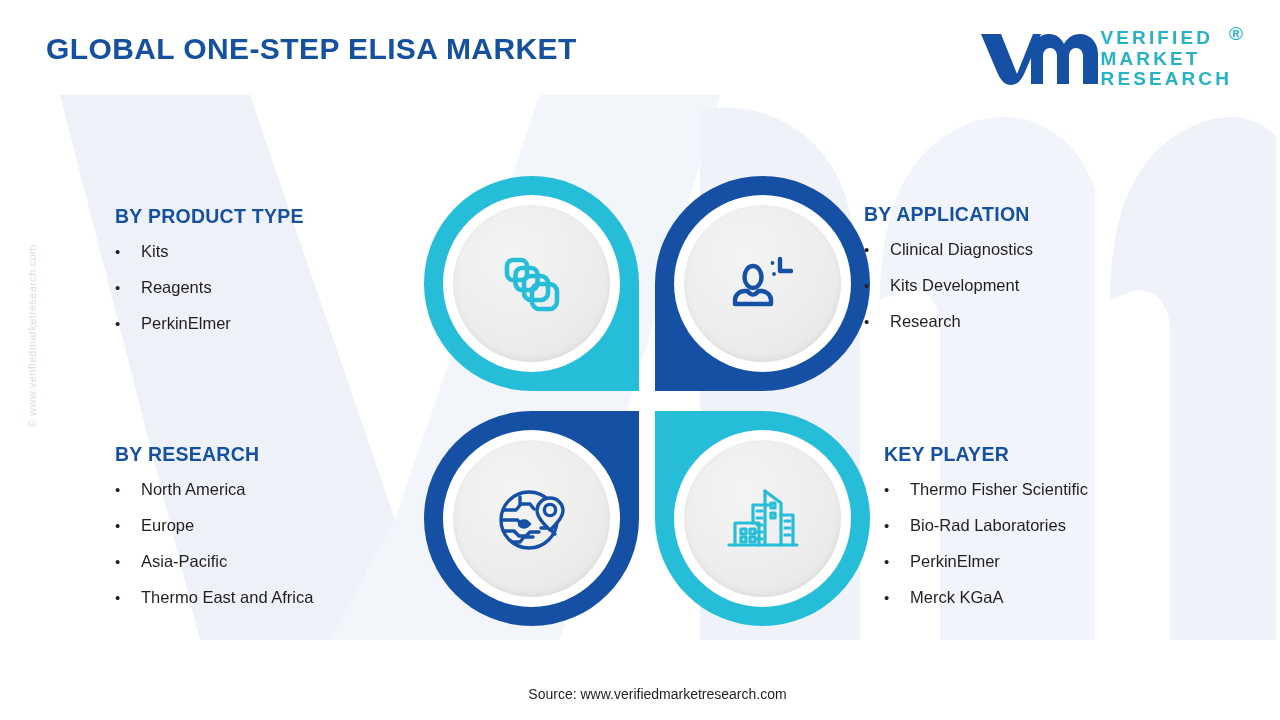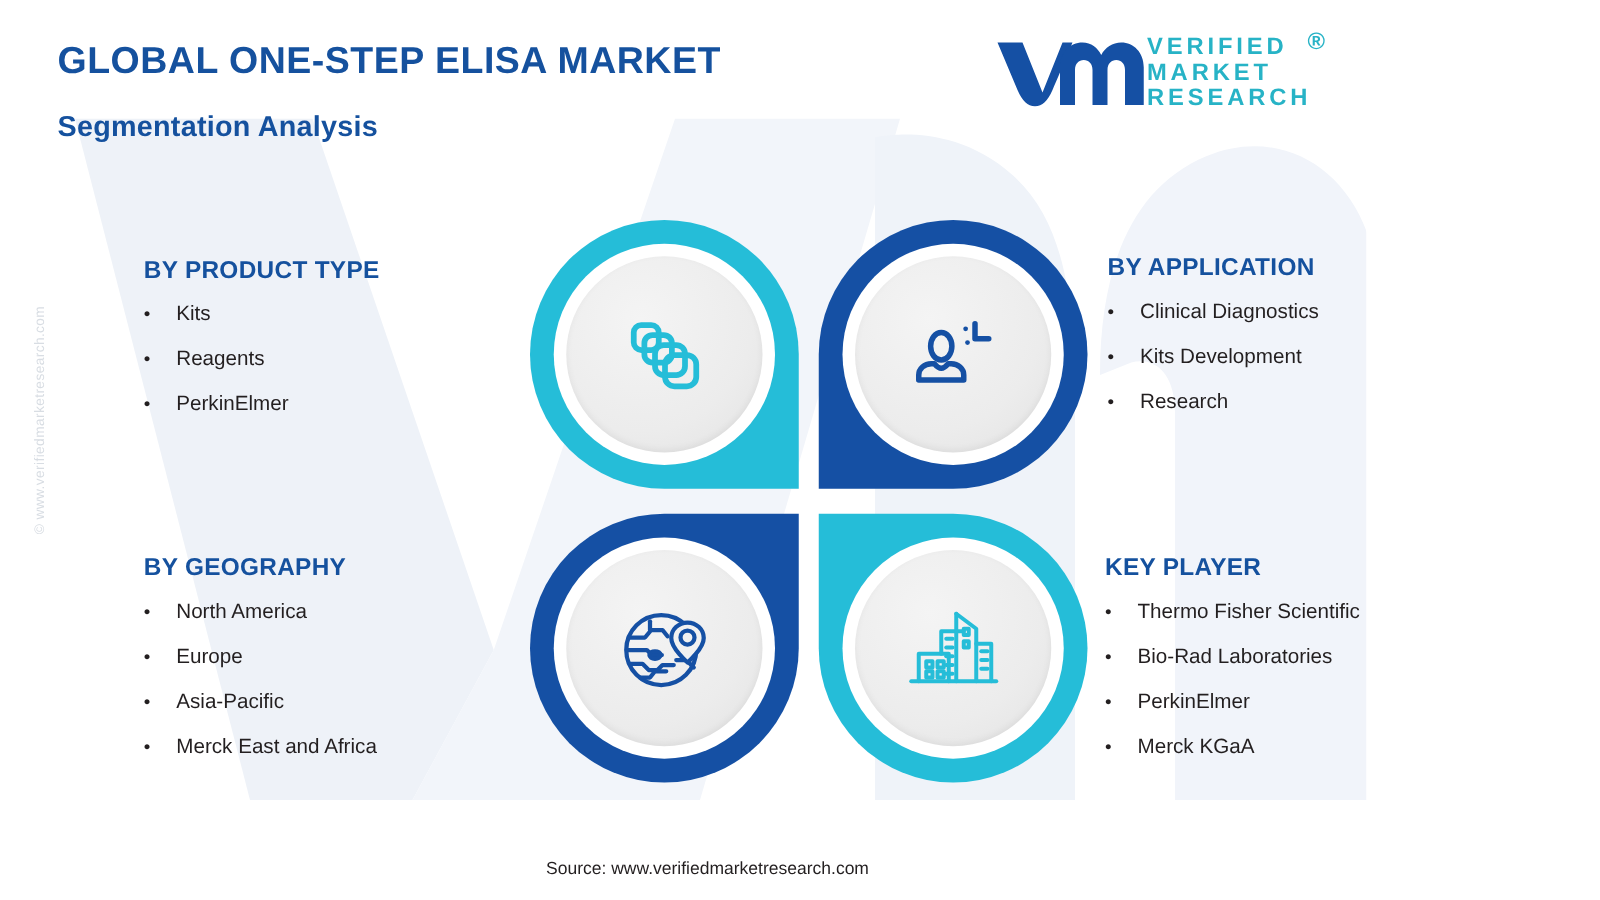--- a/index.html
+++ b/index.html
@@ -12,21 +12,21 @@
   }
 
   body {
     font-family: "Liberation Sans", sans-serif;
     background: #ffffff;
     position: relative;
   }
 
   .canvas {
     position: relative;
-    width: 1093px;
+    width: 1276px;
     height: 720px;
     background: #ffffff;
     overflow: hidden;
   }
 
   
   .bg-watermark {
     position: absolute;
     left: 0; top: 0;
     width: 1280px; height: 720px;
@@ -127,21 +127,21 @@
   .bullet {
     display: inline-block;
     width: 26px;
     flex: none;
     color: #231f20;
     font-size: 15px;
   }
 
   .block-product   { left: 115px; top: 205px; }
   .block-geo       { left: 115px; top: 443px; }
-  .block-app       { left: 886px; top: 203px; }
+  .block-app       { left: 864px; top: 203px; }
   .block-key       { left: 884px; top: 443px; }
 
   
   .flower {
     position: absolute;
     left: 424px;
     top: 176px;
     width: 446px;
     height: 450px;
     z-index: 3;
@@ -212,21 +212,20 @@
       <path d="M60 95 L250 95 L395 520 L330 640 L200 640 Z"></path>
       <path d="M330 640 L395 520 L540 95 L720 95 L560 640 Z" fill="#f2f5fa"></path>
       <path d="M700 110 C700 110 760 95 810 140 C855 180 860 250 860 330 L860 640 L700 640 Z" fill="#eff3f9"></path>
       <path d="M880 300 C880 215 905 150 965 125 C1020 102 1075 130 1095 190 L1095 640 L940 640 L940 330 C940 300 925 285 905 290 Z" fill="#f1f4fa"></path>
       <path d="M1110 300 C1110 215 1135 150 1195 125 C1250 102 1290 130 1300 190 L1300 640 L1170 640 L1170 330 C1170 300 1150 285 1130 292 Z" fill="#eff3f9"></path>
     </g>
   </svg>
 
   <div class="header">
     <div class="title">GLOBAL ONE-STEP ELISA MARKET</div>
-    <div class="subtitle">Segmentation Analysis</div>
   </div>
 
   <div class="logo">
     <svg class="logo-mark" width="124" height="62" viewBox="0 0 124 62" aria-hidden="true">
       <path d="M4 6 L24 6 L40 46 L56 6 L64 6 C64 6 56 26 48 44 C44 53 40 57 34 57 C28 57 24 53 20 44 Z" fill="#1550A4"></path>
       <path d="M54 56 L54 26 C54 14 62 6 72 6 C79 6 84 10 87 16 C90 10 96 6 103 6 C113 6 121 14 121 26 L121 56 L106 56 L106 28 C106 23 103 20 99 20 C95 20 92 23 92 28 L92 56 L80 56 L80 28 C80 23 77 20 73 20 C69 20 66 23 66 28 L66 56 Z" fill="#1550A4"></path>
     </svg>
     <div class="logo-text">
       <span>VERIFIED</span>
       <span>MARKET</span>
@@ -267,37 +266,37 @@
         <span>Kits Development</span>
       </li>
       <li>
         <span class="bullet">•</span>
         <span>Research</span>
       </li>
     </ul>
   </div>
 
   <div class="block block-geo">
-    <h3>BY GEOGRAPHY</h3>
+    <h3>BY RESEARCH</h3>
     <ul>
       <li>
         <span class="bullet">•</span>
         <span>North America</span>
       </li>
       <li>
         <span class="bullet">•</span>
         <span>Europe</span>
       </li>
       <li>
         <span class="bullet">•</span>
         <span>Asia-Pacific</span>
       </li>
       <li>
         <span class="bullet">•</span>
-        <span>Merck East and Africa</span>
+        <span>Thermo East and Africa</span>
       </li>
     </ul>
   </div>
 
   <div class="block block-key">
     <h3>KEY PLAYER</h3>
     <ul>
       <li>
         <span class="bullet">•</span>
         <span>Thermo Fisher Scientific</span>

